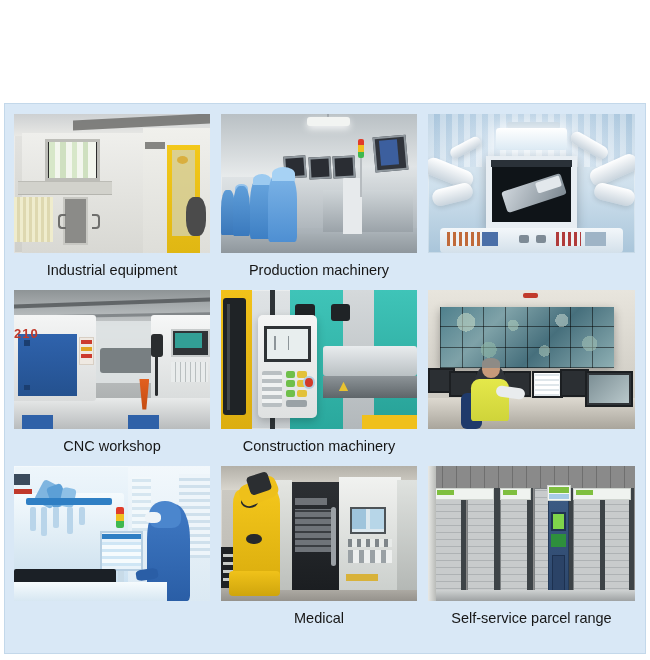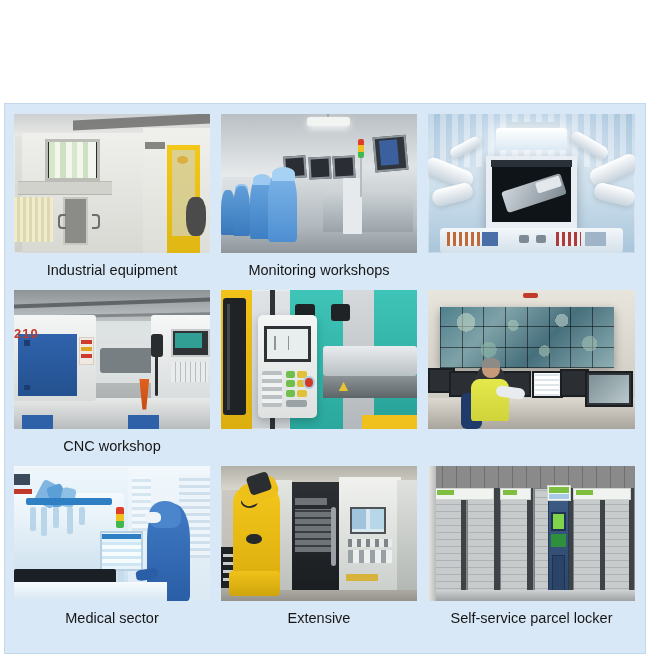--- a/index.html
+++ b/index.html
@@ -373,21 +373,21 @@
           <div class="lyr mon m4"></div>
             <div class="lyr m4i"></div>
           <div class="lyr w w4"></div>
             <div class="lyr cap3"></div>
           <div class="lyr w w3"></div>
           <div class="lyr w w2"></div>
             <div class="lyr cap2"></div>
           <div class="lyr w w1"></div>
             <div class="lyr cap1"></div>
         </div>
-        <div class="cap">Monitoring workshops</div>
+        <div class="cap">Production machinery</div>
       </div>
 
       <div class="cell">
         <div class="thumb p3">
           <div class="lyr vault"></div>
             <div class="lyr slat"></div>
           <div class="lyr rail"></div>
             <div class="lyr skyl"></div>
           <div class="lyr arm a6"></div>
             <div class="lyr arm a5"></div>
@@ -460,20 +460,21 @@
           <div class="lyr hkey k1"></div>
             <div class="lyr hkey k2"></div>
             <div class="lyr hkey k3"></div>
           <div class="lyr hkey k4"></div>
             <div class="lyr hkey k5"></div>
             <div class="lyr hkey k6"></div>
           <div class="lyr hkey k7"></div>
             <div class="lyr hkey k8"></div>
             <div class="lyr estop"></div>
         </div>
+        <div class="cap">Construction machinery</div>
       </div>
 
       <div class="cell">
         <div class="thumb p6">
           <div class="lyr wall"></div>
             <div class="lyr alarm"></div>
           <div class="lyr vw"></div>
             <div class="lyr vwn"></div>
           <div class="lyr desk"></div>
           <div class="lyr mon n1"></div>
@@ -515,21 +516,20 @@
           <div class="lyr stem"></div>
           <div class="lyr scr"></div>
             <div class="lyr scrh"></div>
             <div class="lyr scrr"></div>
           <div class="lyr bed"></div>
             <div class="lyr bench"></div>
             <div class="lyr glove"></div>
           <div class="lyr panl"></div>
             <div class="lyr panr"></div>
         </div>
-        <div class="cap">Medical sector</div>
       </div>
 
       <div class="cell r3">
         <div class="thumb p8">
           <div class="lyr topw"></div>
             <div class="lyr flr"></div>
           <div class="lyr mwhite"></div>
             <div class="lyr mcab"></div>
           <div class="lyr cscr"></div>
             <div class="lyr cscrb"></div>
@@ -545,21 +545,21 @@
           <div class="lyr tray"></div>
             <div class="lyr traybits"></div>
           <div class="lyr robot"></div>
             <div class="lyr rbase"></div>
           <div class="lyr rjoint2"></div>
             <div class="lyr rjoint"></div>
           <div class="lyr rarm"></div>
             <div class="lyr rhead"></div>
         </div>
         <div class="cap two">
-          <span>Extensive</span><br>
+          <span>Medical</span><br>
         </div>
       </div>
 
       <div class="cell r3">
         <div class="thumb p9">
           <div class="lyr bwall"></div>
           <div class="lyr cab c1"></div>
             <div class="lyr cab c2"></div>
             <div class="lyr cab c3"></div>
           <div class="lyr cab c4"></div>
@@ -580,18 +580,18 @@
           <div class="lyr kiosk"></div>
             <div class="lyr ktop"></div>
             <div class="lyr ktopg"></div>
           <div class="lyr ktopt"></div>
             <div class="lyr kscr"></div>
             <div class="lyr kpad"></div>
           <div class="lyr kdoor"></div>
           <div class="lyr grd"></div>
             <div class="lyr lft"></div>
         </div>
-        <div class="cap">Self-service parcel locker</div>
+        <div class="cap">Self-service parcel range</div>
       </div>
 
     </div>
   </div>
 </div>
 
 </body></html>

